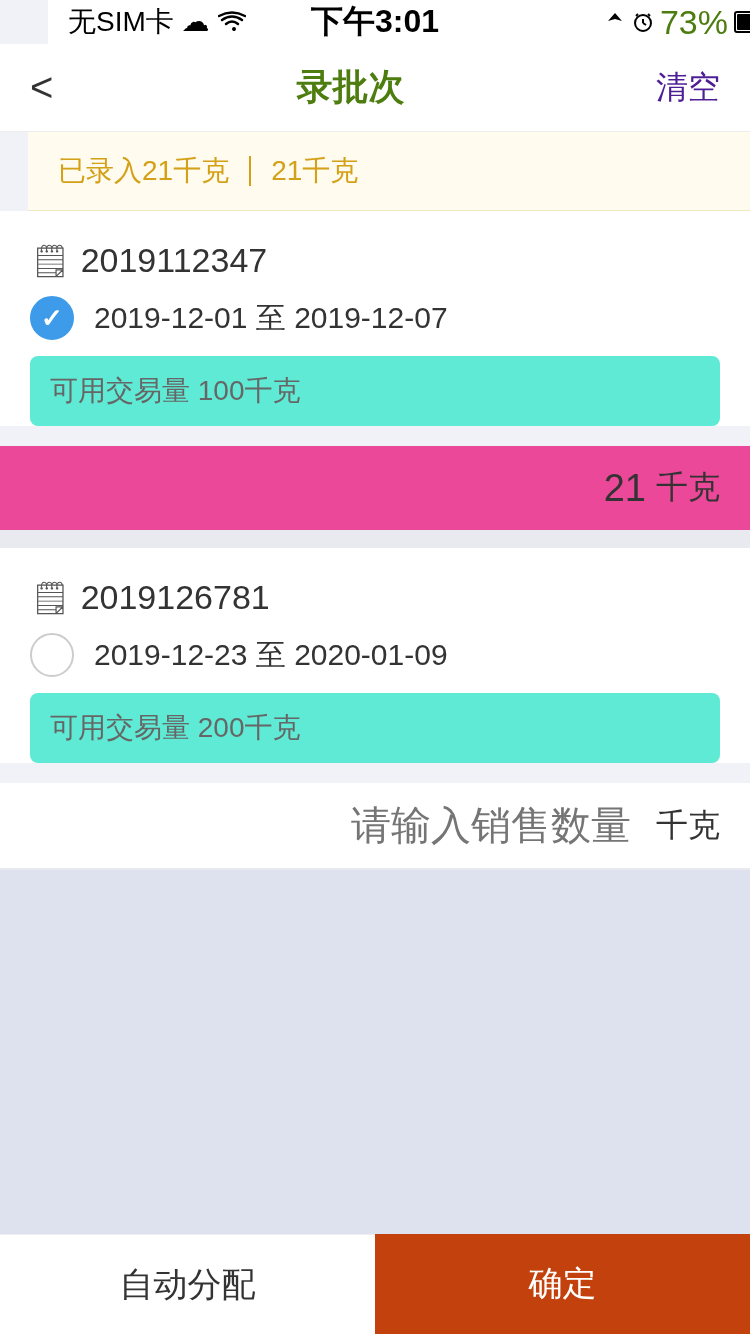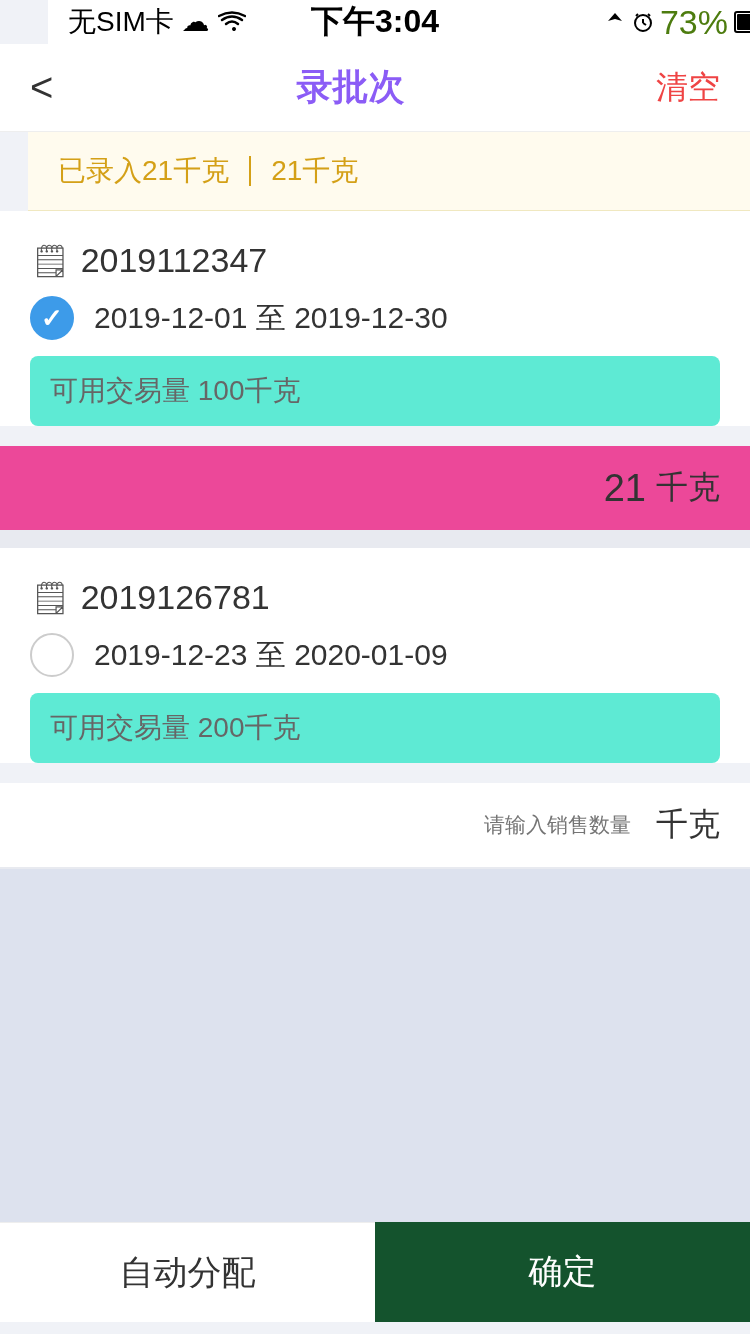--- a/index.html
+++ b/index.html
@@ -61,25 +61,25 @@
     }
     .nav-back {
       font-size: 40px;
       color: #333;
       cursor: pointer;
       width: 60px;
     }
     .nav-title {
       font-size: 36px;
       font-weight: 600;
-      color: #8b5cf6;
+      color: #4d7c0f;
     }
     .nav-clear {
       font-size: 32px;
-      color: #ef4444;
+      color: #4c1d95;
       cursor: pointer;
       margin-left: 45px;
     }
 
     
     .info-banner {
       width: 750px;
       background: #fffbee;
       padding: 20px 30px;
       display: flex;
@@ -191,21 +191,21 @@
     .input-row {
       display: flex;
       align-items: center;
       justify-content: flex-end;
       padding: 20px 30px;
       background: #fff;
       gap: 10px;
       border-bottom: 2px solid #e8eaf0;
     }
     .input-field {
-      font-size: 21px;
+      font-size: 40px;
       color: #c2410c;
       border: none;
       outline: none;
       text-align: right;
       width: 300px;
       background: transparent;
     }
     .input-unit {
       font-size: 32px;
       color: #333;
@@ -214,40 +214,40 @@
     
     .bottom-space {
       background: #dde2ee;
       flex: 1;
       min-height: 380px;
     }
 
     
     .bottom-bar {
       position: fixed;
-      bottom: 12px;
+      bottom: 0;
       width: 750px;
       height: 100px;
       display: flex;
     }
     .btn-auto {
       flex: 1;
       background: #fff;
       font-size: 34px;
       color: #333;
       display: flex;
       align-items: center;
       justify-content: center;
       border: none;
       cursor: pointer;
       border-top: 1px solid #eee;
     }
     .btn-confirm {
       flex: 1;
-      background: #14532d;
+      background: #c2410c;
       font-size: 34px;
       color: #fff;
       display: flex;
       align-items: center;
       justify-content: center;
       border: none;
       cursor: pointer;
     }
     .battery-icon {
       display: inline-block;
@@ -288,21 +288,21 @@
 <div class="status-bar">
   <div class="status-left">
     <span>无SIM卡 ☁</span>
     <svg width="28" height="22" viewBox="0 0 28 22">
       <path d="M14 18 a2 2 0 1 1 0 .01Z" fill="#000"></path>
       <path d="M8 13 Q14 8 20 13" stroke="#000" stroke-width="2.5" fill="none" stroke-linecap="round"></path>
       <path d="M4 9 Q14 2 24 9" stroke="#000" stroke-width="2.5" fill="none" stroke-linecap="round"></path>
       <path d="M1 5 Q14 -2 27 5" stroke="#000" stroke-width="2.5" fill="none" stroke-linecap="round"></path>
     </svg>
   </div>
-  <div class="status-center">下午3:04</div>
+  <div class="status-center">下午3:01</div>
   <div class="status-right">
     <svg width="22" height="22" viewBox="0 0 22 22">
       <path d="M11 2 L18 10 L11 8 L11 20 L11 8 L4 10 Z" fill="#000"></path>
     </svg>
     <svg width="22" height="22" viewBox="0 0 22 22">
       <circle cx="11" cy="12" r="8" stroke="#000" stroke-width="2" fill="none"></circle>
       <line x1="11" y1="8" x2="11" y2="12" stroke="#000" stroke-width="2"></line>
       <line x1="11" y1="12" x2="14" y2="14" stroke="#000" stroke-width="2"></line>
       <line x1="4" y1="5" x2="6" y2="3" stroke="#000" stroke-width="2"></line>
       <line x1="18" y1="5" x2="16" y2="3" stroke="#000" stroke-width="2"></line>
@@ -328,21 +328,21 @@
 
 <div class="main-content">
 
   <div class="card">
     <div class="card-header">
       <span class="card-icon">🗒</span>
       <span class="card-id">2019112347</span>
     </div>
     <div class="card-row">
       <div class="radio-circle checked"></div>
-      <span class="date-range">2019-12-01 至 2019-12-30</span>
+      <span class="date-range">2019-12-01 至 2019-12-07</span>
     </div>
     <div class="availability-box">
       <span class="availability-text">可用交易量 100千克</span>
     </div>
   </div>
 
   <div class="quantity-row">
     <span class="quantity-value">21</span>
     <span class="quantity-unit">千克</span>
   </div>

